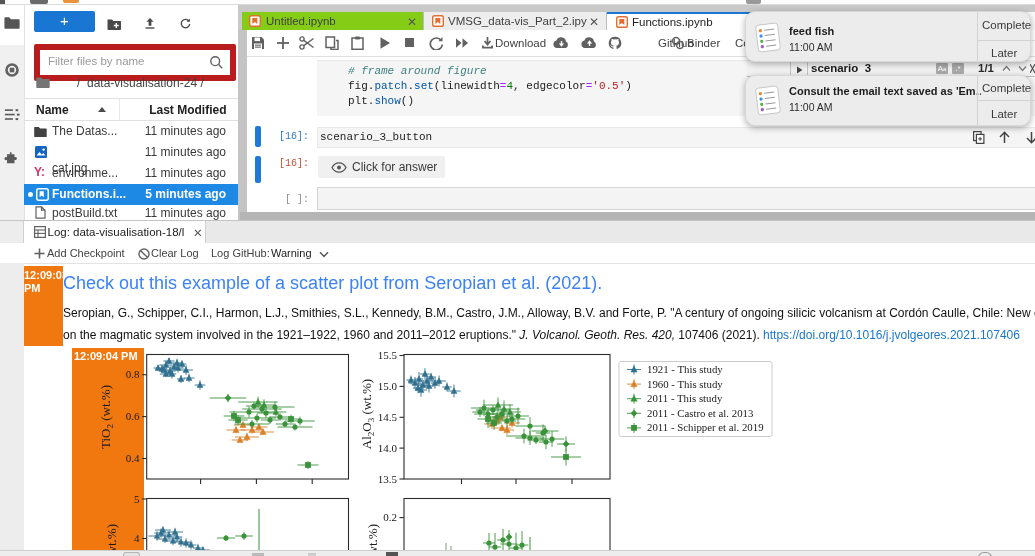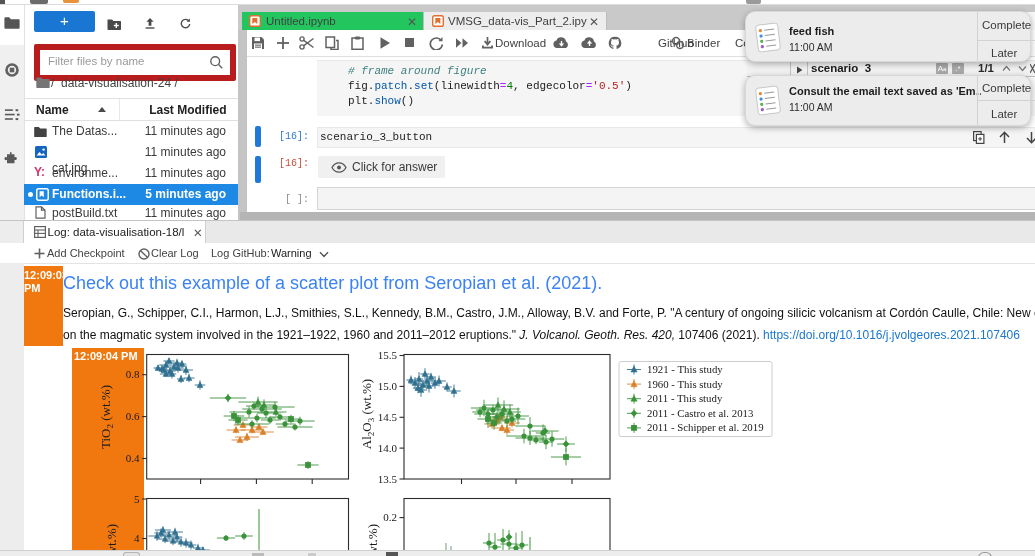--- a/index.html
+++ b/index.html
@@ -68,21 +68,21 @@
   <span style="position:absolute;left:8px;top:5px;font-size:11.5px;color:#9a9a9a;">Filter files by name</span>
   <svg style="position:absolute;right:6px;top:5px;" width="15" height="15" viewBox="0 0 15 15">
         <circle cx="6.2" cy="6.2" r="4.4" fill="none" stroke="#616161" stroke-width="1.4"></circle>
         <line x1="9.6" y1="9.6" x2="13.2" y2="13.2" stroke="#616161" stroke-width="1.4"></line>
       </svg>
 </div>
 
 <svg class="ab" style="left:36px;top:76px;" width="14" height="13" viewBox="0 0 14 13">
       <path d="M1 1.5h4l1.4 1.6H13a.7.7 0 0 1 .7.7v7.4a.7.7 0 0 1-.7.7H1a.7.7 0 0 1-.7-.7V2.2A.7.7 0 0 1 1 1.5z" fill="#757575"></path>
     </svg>
-<div class="ab" style="left:51px;top:76px;font-size:12px;color:#424242;">/&nbsp; data-visualisation-24 /</div>
+<div class="ab" style="left:51px;top:76px;font-size:12px;color:#424242;padding-left:26px;">/&nbsp; data-visualisation-24 /</div>
 <div class="ab" style="left:24px;top:98px;width:214px;height:1px;background:#e0e0e0;"></div>
 
 <div class="ab" style="left:36px;top:103px;font-size:12px;font-weight:bold;color:#212121;">Name</div>
 <div class="ab" style="left:98px;top:106.5px;width:0;height:0;border-left:4.5px solid transparent;border-right:4.5px solid transparent;border-bottom:5.5px solid #4a4a4a;"></div>
 <div class="ab" style="left:24px;top:103px;width:202.5px;text-align:right;font-size:12px;font-weight:bold;color:#212121;">Last Modified</div>
 <div class="ab" style="left:119px;top:99px;width:1px;height:21px;background:#e8e8e8;"></div>
 <div class="ab" style="left:24px;top:120px;width:214px;height:1px;background:#e0e0e0;"></div>
 
 <div class="ab" style="left:24px;top:121px;width:214px;height:21px;">
   <svg class="ab" style="left:10px;top:4.5px;" width="13" height="12" viewBox="0 0 13 12">
@@ -120,35 +120,42 @@
         <path d="M6.5.8v3.4H10" fill="none" stroke="#616161" stroke-width="1.2"></path>
       </svg>
   <span class="ab" style="left:28px;top:1px;font-size:12px;color:#3a3a3a;">postBuild.txt</span>
   <span class="ab" style="right:12px;top:1px;font-size:12px;color:#3a3a3a;">11 minutes ago</span>
 </div>
 
 <div class="ab" style="left:238px;top:5px;width:9px;height:215px;background:#c4c4c4;"></div>
 
 <div class="ab" style="left:238px;top:5px;width:797px;height:25px;background:#c9c9c9;"></div>
 <div class="ab" style="left:752px;top:12px;width:283px;height:18px;background:#f9f9f9;"></div>
-<div class="ab" style="left:242px;top:12px;width:182px;height:18px;background:#22c55e;border-right:1px solid #bdbdbd;box-sizing:border-box;">
+<div class="ab" style="left:242px;top:12px;width:182px;height:18px;background:#84cc16;border-right:1px solid #bdbdbd;box-sizing:border-box;">
   <svg class="ab" style="left:7px;top:3px;" width="12" height="12" viewBox="0 0 13 13">
         <rect x="0.75" y="0.75" width="11.5" height="11.5" rx="2" fill="#fff" stroke="#e46e2e" stroke-width="1.5"></rect>
         <path d="M3.6 3.2h5.4v6.6l-2.7-2.1-2.7 2.1z" fill="#e46e2e"></path>
       </svg>
   <span class="ab" style="left:24px;top:3px;font-size:11.5px;color:#404040;">Untitled.ipynb</span>
   <span class="ab" style="left:165px;top:3px;font-size:12px;color:#555;">✕</span>
 </div>
 <div class="ab" style="left:424px;top:12px;width:183px;height:18px;background:#ededed;border-right:1px solid #bdbdbd;box-sizing:border-box;">
   <svg class="ab" style="left:8px;top:3px;" width="12" height="12" viewBox="0 0 13 13">
         <rect x="0.75" y="0.75" width="11.5" height="11.5" rx="2" fill="#fff" stroke="#e46e2e" stroke-width="1.5"></rect>
         <path d="M3.6 3.2h5.4v6.6l-2.7-2.1-2.7 2.1z" fill="#e46e2e"></path>
       </svg>
   <span class="ab" style="left:24px;top:3px;font-size:11.5px;color:#404040;white-space:nowrap;width:139px;overflow:hidden;display:inline-block;">VMSG_data-vis_Part_2.ipynb</span>
   <span class="ab" style="left:165px;top:3px;font-size:12px;color:#555;">✕</span>
+</div>
+<div class="ab" style="left:607px;top:12px;width:145px;height:18px;background:#fff;border-top:2px solid #1976d2;box-sizing:border-box;">
+  <svg class="ab" style="left:9px;top:2px;" width="12" height="12" viewBox="0 0 13 13">
+        <rect x="0.75" y="0.75" width="11.5" height="11.5" rx="2" fill="#fff" stroke="#e46e2e" stroke-width="1.5"></rect>
+        <path d="M3.6 3.2h5.4v6.6l-2.7-2.1-2.7 2.1z" fill="#e46e2e"></path>
+      </svg>
+  <span class="ab" style="left:25px;top:2px;font-size:11.5px;color:#212121;">Functions.ipynb</span>
 </div>
 
 <div class="ab" style="left:247px;top:30px;width:788px;height:26px;background:#fff;border-bottom:1px solid #e0e0e0;"></div>
 <svg class="ab" style="left:251px;top:36px;" width="14" height="14" viewBox="0 0 14 14">
       <path d="M1 1h9.5L13 3.5V13H1z" fill="#616161"></path>
       <rect x="3.5" y="1.5" width="5.5" height="3.6" fill="#fff"></rect>
       <rect x="3" y="7.5" width="8" height="5.5" fill="#fff"></rect>
       <rect x="4" y="8.6" width="6" height="1.1" fill="#616161"></rect>
       <rect x="4" y="10.6" width="6" height="1.1" fill="#616161"></rect>
     </svg>

